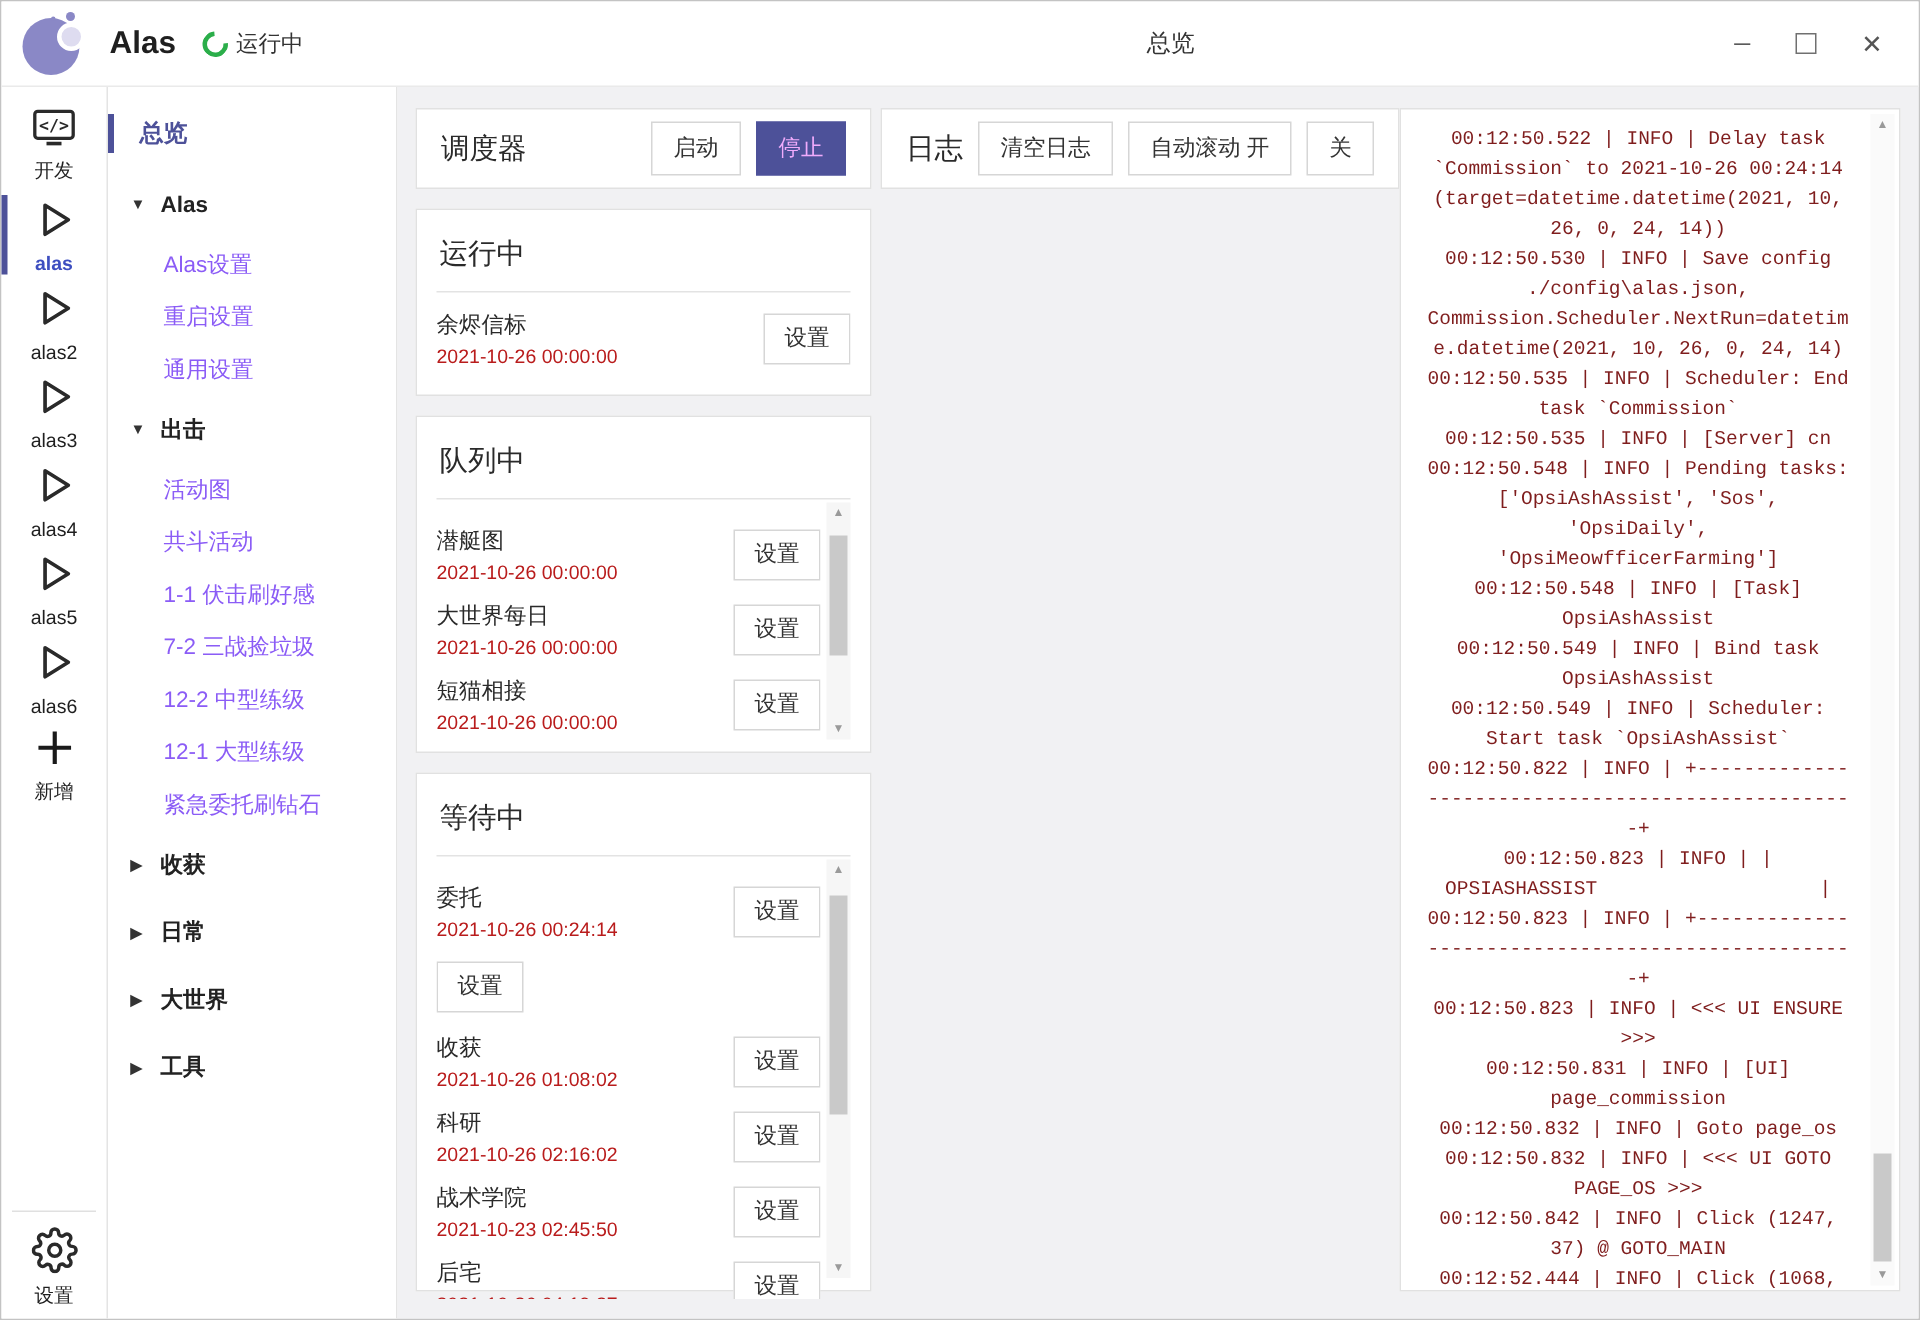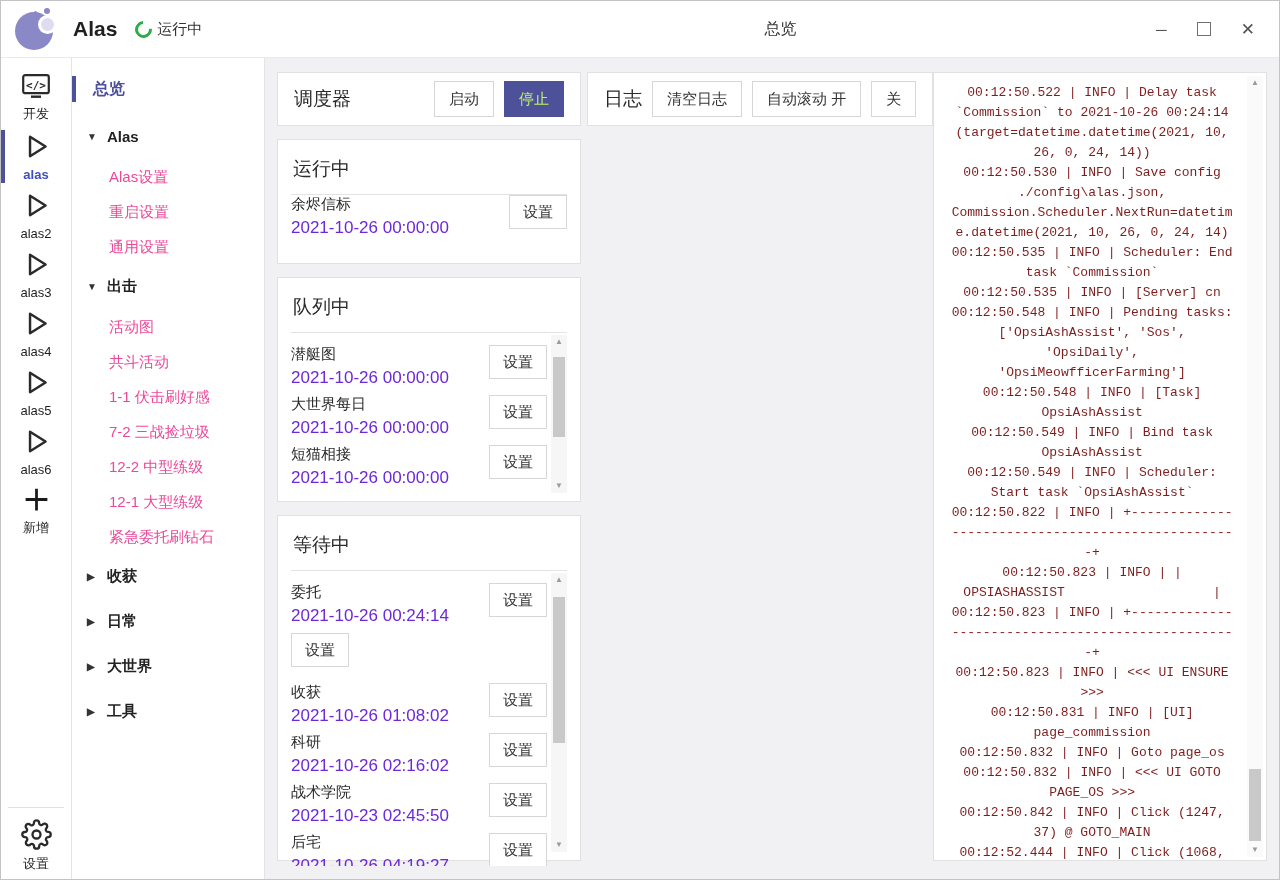--- a/index.html
+++ b/index.html
@@ -36,44 +36,44 @@
   .icon-item.selected .ilbl { color:#3d4ec0; font-weight:bold; }
   .iconbar-bottom { margin-top:auto; width:100%; padding-bottom:4px; }
   .iconbar-divider { height:1px; background:#e0e0e0; margin:0 7px 8px; }
 
   
   .menubar { width:193px; flex:none; border-right:1px solid #e4e4e4; padding-top:16px; background:#fff; overflow:hidden; }
   .menu-overview { display:flex; align-items:center; height:30px; position:relative; padding-left:21px; font-size:16px; font-weight:bold; color:#4d5199; cursor:pointer; margin-bottom:10px; }
   .menu-overview .selbar { position:absolute; left:0; top:2px; bottom:2px; width:4px; background:#4d5199; }
   .menu-group-header { display:flex; align-items:center; gap:9px; padding-left:15px; height:45px; font-size:15px; font-weight:bold; color:#222; cursor:pointer; }
   .menu-arrow { font-size:10px; color:#333; width:11px; flex:none; }
-  .menu-child { height:35px; line-height:35px; padding-left:37px; font-size:15px; color:#ec4899; cursor:pointer; white-space:nowrap; }
+  .menu-child { height:35px; line-height:35px; padding-left:37px; font-size:15px; color:#8b5cf6; cursor:pointer; white-space:nowrap; }
 
   
   .main { flex:1; background:#f1f1f3; display:flex; padding:14px 12px 18px; gap:6px; min-width:0; }
   .card { background:#fff; border:1px solid #e1e1e1; }
   .col-left { width:304px; flex:none; display:flex; flex-direction:column; min-height:0; }
   .col-right { flex:1; display:flex; flex-direction:row; min-width:0; min-height:0; }
 
   .panel-header { height:54px; flex:none; display:flex; align-items:center; padding:0 16px; gap:10px; }
   .panel-title { font-size:19px; color:#2a2a2a; margin-right:auto; }
   .btn { border:1px solid #d6d6d6; background:#fff; font-size:15px; color:#333; padding:8px 14px; cursor:pointer; font-family:inherit; line-height:1.2; }
-  .btn-stop { background:#4d5199; color:#bef264; border-color:#4d5199; }
+  .btn-stop { background:#4d5199; color:#f0abfc; border-color:#4d5199; }
 
   .sched-header { margin-bottom:13px; }
   .task-card { margin-bottom:13px; padding:8px 13px 6px; display:flex; flex-direction:column; }
   .task-card-title { font-size:19px; color:#2a2a2a; padding:8px 2px 12px; border-bottom:1px solid #e3e3e3; flex:none; }
   .task-list-wrap { position:relative; flex:1; min-height:0; }
   .task-list { overflow:hidden; }
   .task-list.with-scroll { margin-right:20px;margin-top:12px; }
-  .task-row { height:50px; display:flex; align-items:flex-start; }
+  .task-row { height:50px; display:flex; align-items:center; }
   .task-row.tall { height:62px; }
   .task-info { flex:1; min-width:0; }
   .task-name { font-size:15px; color:#2a2a2a; }
-  .task-time { font-size:17px; color:#6d28d9; margin-top:4px; }
+  .task-time { font-size:13px; color:#b91c1c; margin-top:4px; }
   .btn-setting { padding:7px 13px; font-size:15px; flex:none; }
 
   .vscroll { position:absolute; right:0; top:2px; bottom:2px; width:16px; background:#f6f6f6; display:flex; flex-direction:column; align-items:center; }
   .vscroll .arr { font-size:8px; color:#9a9a9a; height:14px; line-height:14px; cursor:pointer; flex:none; }
   .vscroll .track { flex:1; width:100%; position:relative; }
   .vscroll .thumb { position:absolute; left:2px; right:2px; background:#c9c9c9; cursor:pointer; }
 
   .pending-list { height:142px; }
   .waiting-card { flex:1; margin-bottom:0; min-height:0; }
 

